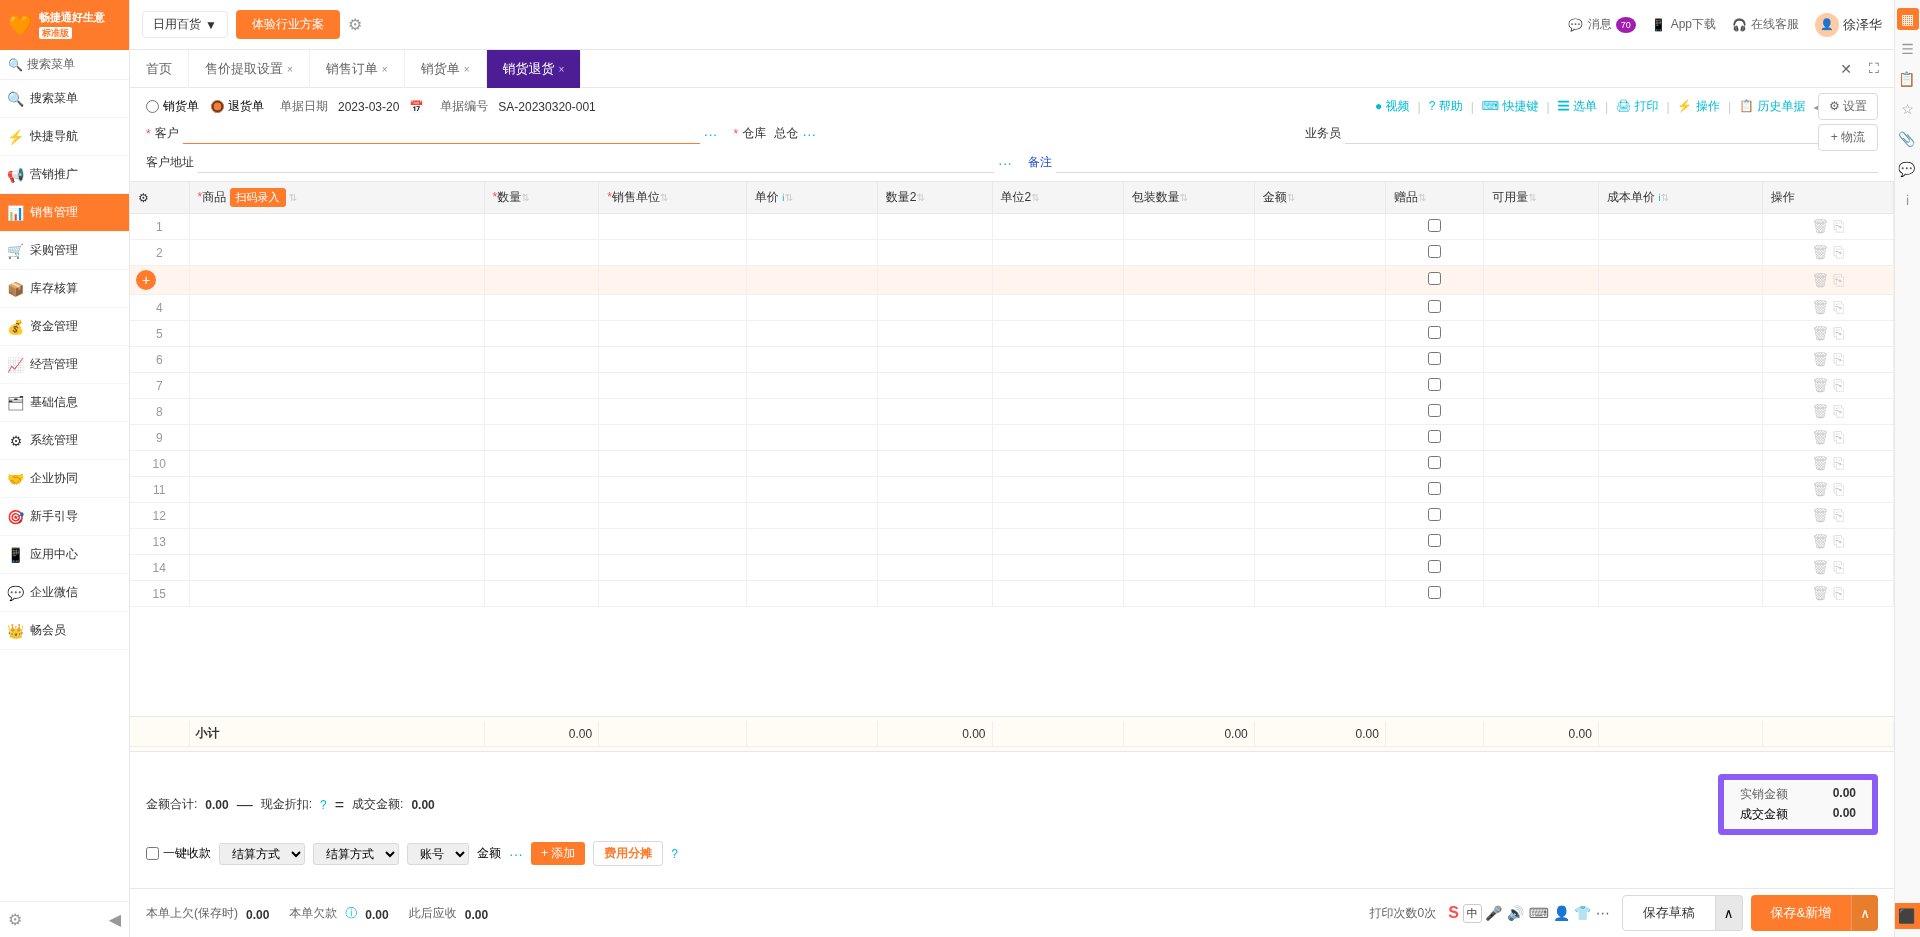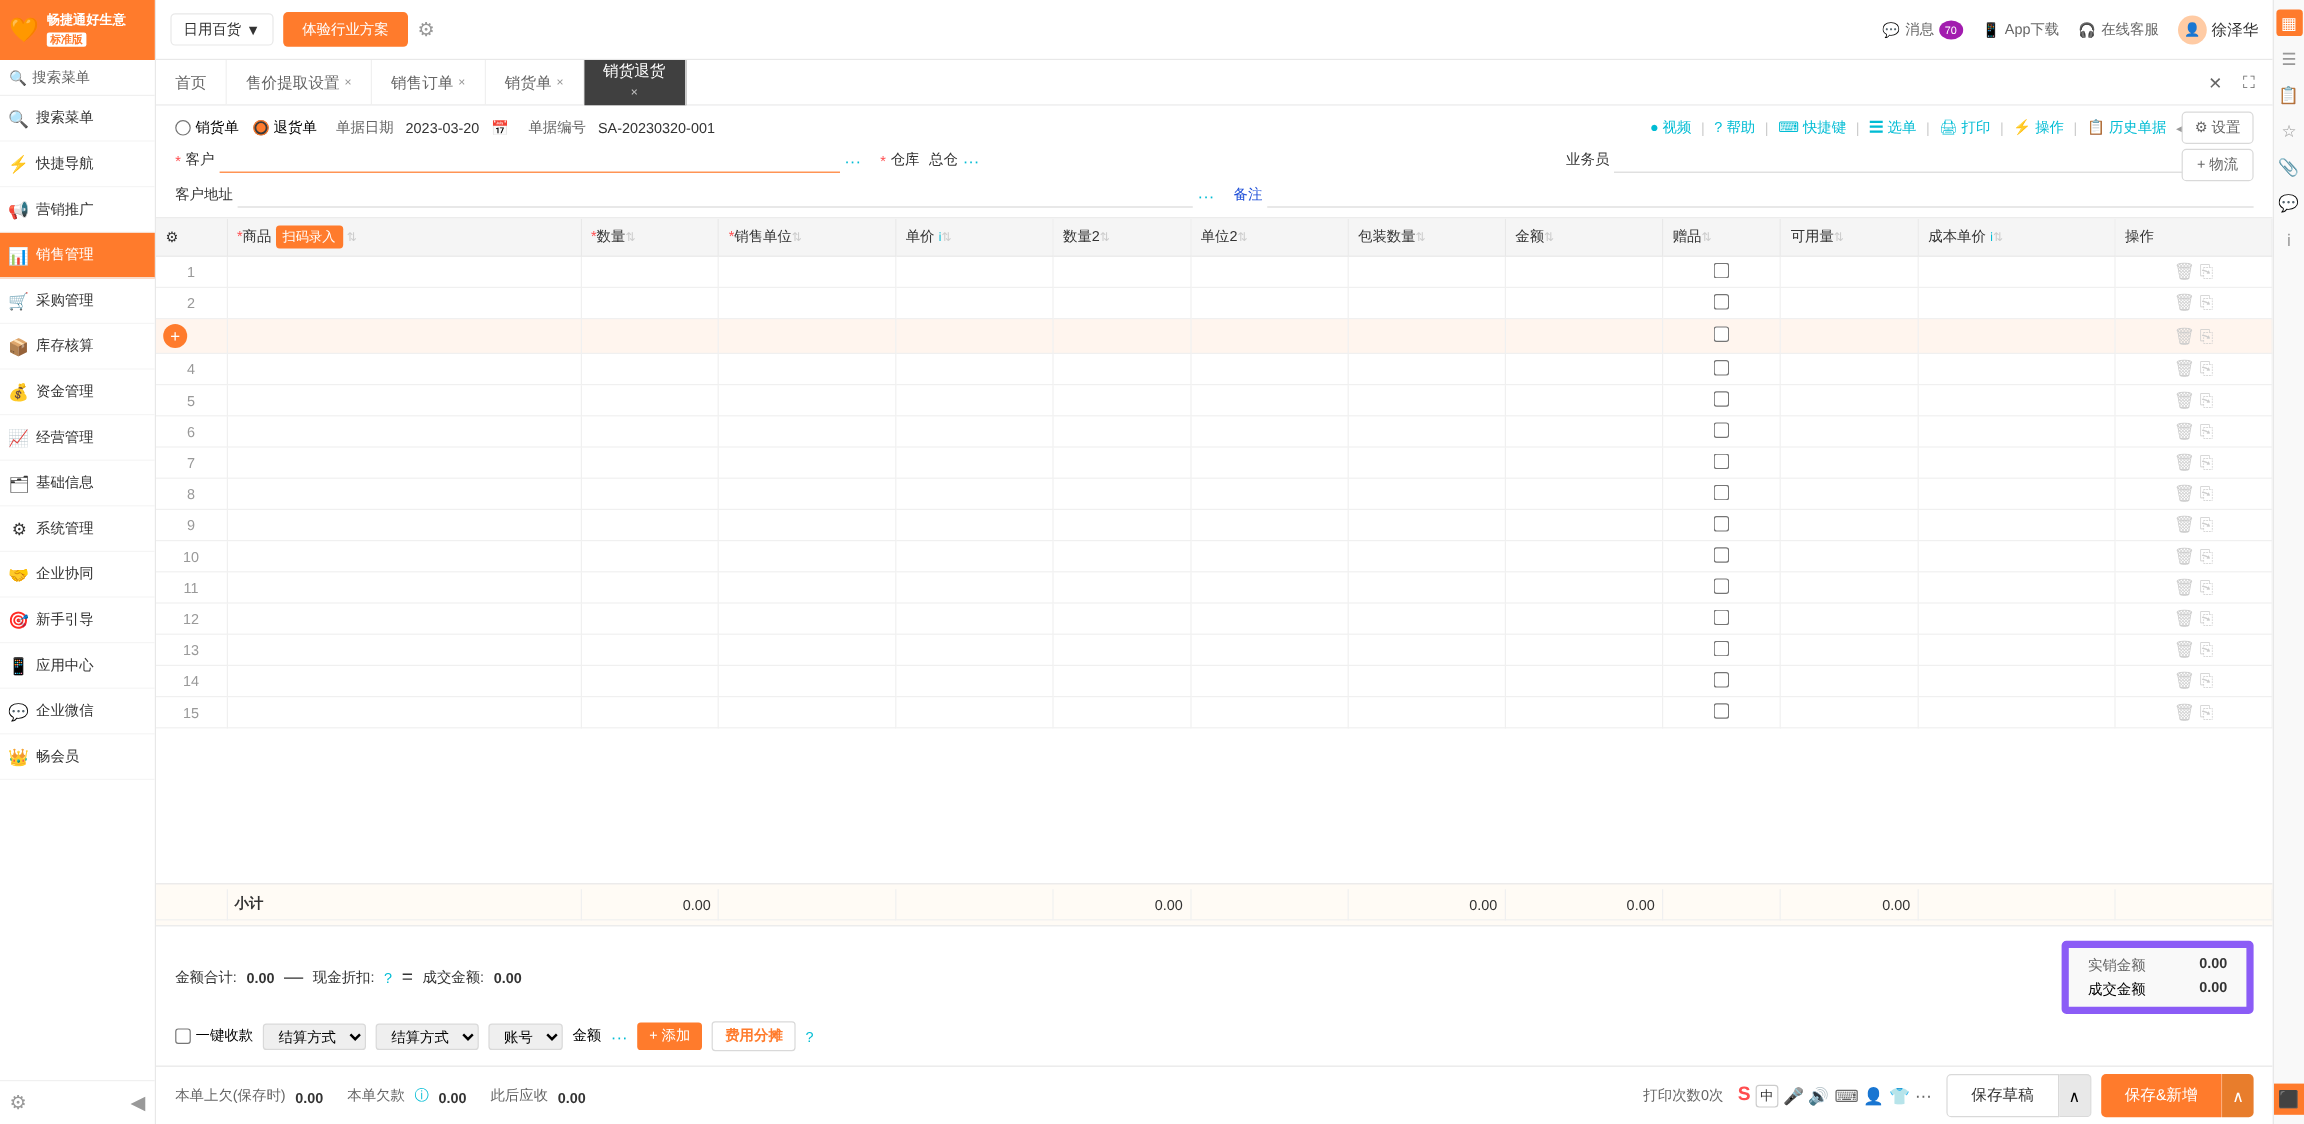--- a/index.html
+++ b/index.html
@@ -28,21 +28,21 @@
     .top-bar-select { display: flex; align-items: center; gap: 4px; border: 1px solid #e8e8e8; border-radius: 4px; padding: 4px 10px; font-size: 12px; color: #333; cursor: pointer; background: #fff; }
     .btn-experience { background: #ff7b2c; color: #fff; border: none; border-radius: 4px; padding: 6px 16px; font-size: 12px; cursor: pointer; }
     .top-bar-right { display: flex; align-items: center; gap: 16px; margin-left: auto; }
     .top-bar-icon-item { display: flex; align-items: center; gap: 4px; cursor: pointer; color: #666; font-size: 12px; }
     .badge { background: #a21caf; color: #fff; border-radius: 50%; width: 20px; height: 16px; display: flex; align-items: center; justify-content: center; font-size: 9px; }
     .user-name { color: #333; font-size: 13px; }
     
     
     .tabs-bar { background: #fff; display: flex; align-items: center; border-bottom: 1px solid #e8e8e8; padding: 0; height: 38px; padding-left: 0; }
     .tab-item { padding: 0 16px; height: 38px; display: flex; align-items: center; gap: 4px; cursor: pointer; font-size: 13px; color: #666; border-right: 1px solid #f0f0f0; white-space: nowrap; }
-    .tab-item.active { color: #fff; background: #404040; flex-direction: column; }
+    .tab-item.active { color: #fff; background: #4c1d95; }
     .tab-close { font-size: 10px; color: currentColor; opacity: 0.7; cursor: pointer; }
     .tabs-actions { margin-left: auto; display: flex; align-items: center; padding: 0 8px; gap: 4px; }
     .tabs-action-btn { width: 24px; height: 24px; display: flex; align-items: center; justify-content: center; cursor: pointer; color: #666; font-size: 14px; }
     
     
     .content { flex: 1; background: #f5f5f5; overflow: hidden; display: flex; flex-direction: column; }
     .radio-group { display: flex; align-items: center; gap: 12px; }
     .radio-item { display: flex; align-items: center; gap: 4px; cursor: pointer; font-size: 12px; }
     .radio-item input[type=radio] { accent-color: #ff7b2c; }
     .form-field { display: flex; align-items: center; gap: 6px; font-size: 12px; }
@@ -703,21 +703,21 @@
             <td style="width:80px;padding:4px 6px;text-align:right;">0.00</td>
             <td style="width:60px;"></td>
             <td style="width:70px;padding:4px 6px;text-align:right;">0.00</td>
             <td style="width:100px;"></td>
             <td style="width:80px;"></td>
           </tr>
         </tbody>
           </table>
       </div>
 
-      <div style="background:#fff;padding:12px 16px;border-top:1px solid #e8e8e8;">
+      <div style="background:#fff;padding:22px 16px;border-top:1px solid #e8e8e8;">
         <div style="display:flex;align-items:center;justify-content:space-between;">
           <div style="display:flex;align-items:center;gap:8px;font-size:12px;">
             <span style="color:#333;">金额合计:</span>
             <span style="color:#333;font-weight:bold;">0.00</span>
             <span style="color:#333;font-size:16px;">—</span>
             <span style="color:#333;">现金折扣:</span>
             <span style="color:#00bcd4;cursor:pointer;">?</span>
             <span style="color:#333;font-size:16px;">=</span>
             <span style="color:#333;">成交金额:</span>
             <span style="color:#333;font-weight:bold;">0.00</span>

